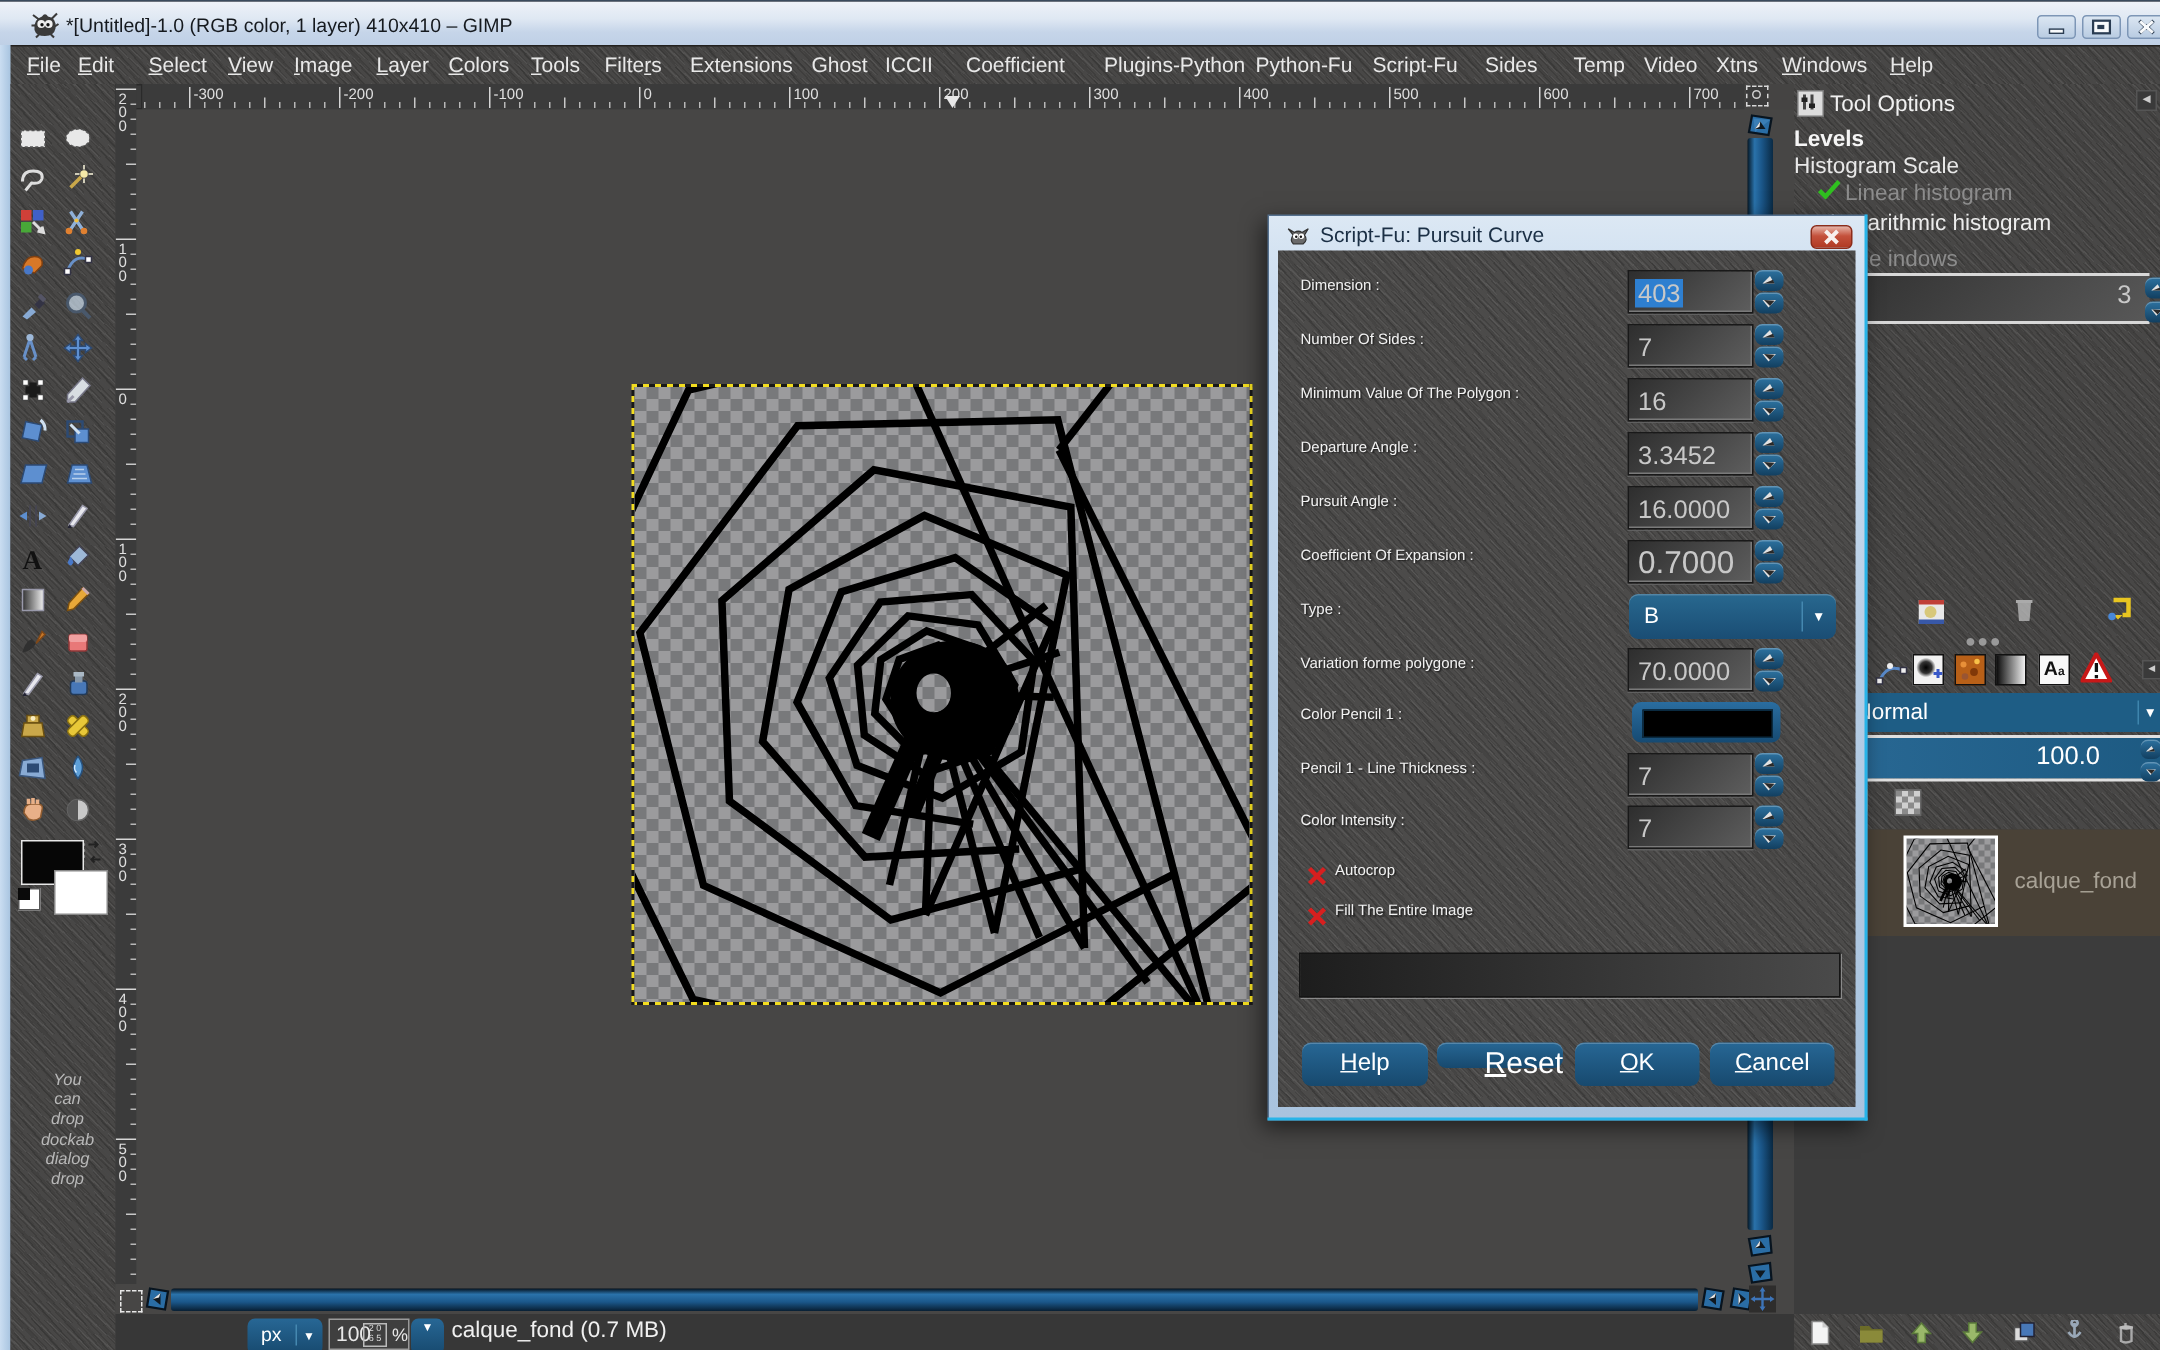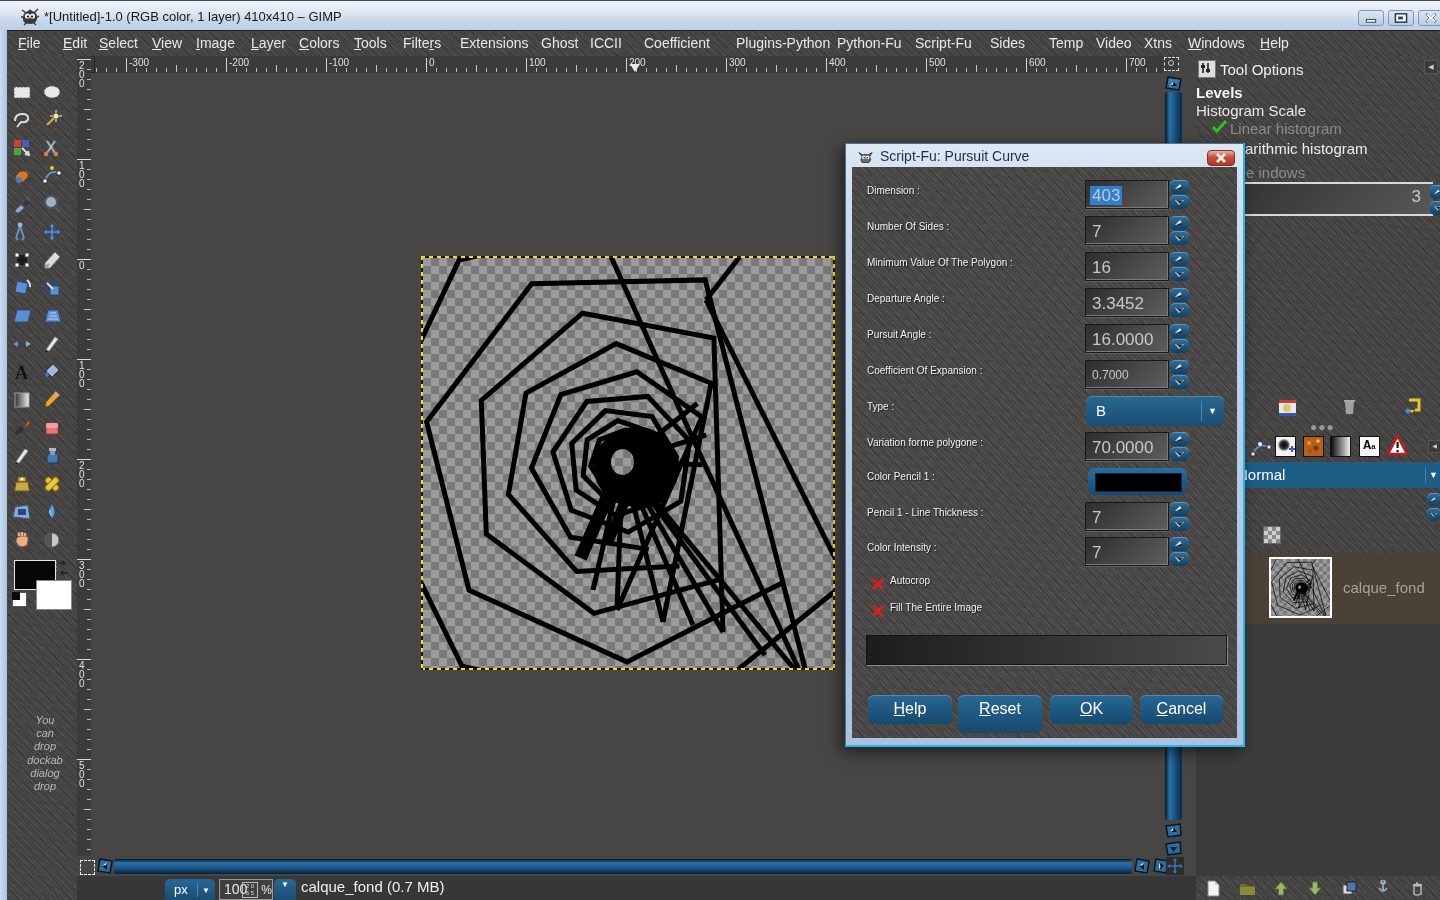--- a/index.html
+++ b/index.html
@@ -30,21 +30,21 @@
         <rect x="6" y="3" width="12" height="9" fill="#f8fafc" stroke="#2a3c52" stroke-width="1.6"></rect>
         <rect x="9" y="6" width="5" height="3" fill="#2a3c52"></rect>
       </svg></div>
     <div class="abs" style="left:1418px;top:9px;width:26px;height:16px;border-radius:3px;background:linear-gradient(180deg,#dbe6f2,#b9cce2);border:1px solid #7d96b6;box-sizing:border-box"><svg width="24" height="14" viewBox="0 0 24 15">
         <path d="M7 3 L12 8 L17 3 M7 12 L12 7 L17 12" stroke="#2a3c52" stroke-width="2.6" fill="none"></path>
         <path d="M7.5 3.5 L16.5 11.5 M16.5 3.5 L7.5 11.5" stroke="#f8fafc" stroke-width="2.2"></path>
       </svg></div>
   </div>
 <div class="abs tex" style="left:0;top:30px;width:1440px;height:26px;color:#e8e8e8;font-size:14px;border-top:1px solid #23211f;box-sizing:border-box">
     <span style="position:absolute;left:18px;top:4px"><u>F</u>ile</span>
-    <span style="position:absolute;left:63px;top:4px"><u>E</u>dit</span>
+    <span style="position:absolute;left:52px;top:4px"><u>E</u>dit</span>
     <span style="position:absolute;left:99px;top:4px"><u>S</u>elect</span>
     <span style="position:absolute;left:152px;top:4px"><u>V</u>iew</span>
     <span style="position:absolute;left:196px;top:4px"><u>I</u>mage</span>
     <span style="position:absolute;left:251px;top:4px"><u>L</u>ayer</span>
     <span style="position:absolute;left:299px;top:4px"><u>C</u>olors</span>
     <span style="position:absolute;left:354px;top:4px"><u>T</u>ools</span>
     <span style="position:absolute;left:403px;top:4px">Filte<u>r</u>s</span>
     <span style="position:absolute;left:460px;top:4px">Extensions</span>
     <span style="position:absolute;left:541px;top:4px">Ghost</span>
     <span style="position:absolute;left:590px;top:4px">ICCII</span>
@@ -615,28 +615,31 @@
         <circle cx="8" cy="8" r="6.5" fill="url(#rb)"></circle>
         <path d="M13 12 h6 M16 9 v6" stroke="#3858c8" stroke-width="2"></path>
       </svg></div>
     <div class="abs" style="left:107px;top:380px;width:19px;height:19px;background:#b86018;border:1px solid #111"><svg width="19" height="19">
         <circle cx="5" cy="6" r="2" fill="#e89038"></circle>
         <circle cx="12" cy="11" r="2.6" fill="#803808"></circle>
         <circle cx="14" cy="4" r="1.8" fill="#f8c048"></circle>
         <circle cx="6" cy="14" r="2.2" fill="#953"></circle>
       </svg></div>
     <div class="abs" style="left:134px;top:380px;width:19px;height:19px;border:1px solid #111;background:linear-gradient(90deg,#0a0a0a,#f0f0f0)"></div>
-    <div class="abs" style="left:163px;top:380px;width:19px;height:19px;background:#f8f8f8;border:1px solid #111;color:#111;font-size:13px;font-weight:bold;font-family:Liberation Mono, monospace;text-align:center;line-height:18px">A<span style="font-size:8px">a</span></div>
+    <div class="abs" style="left:163px;top:380px;width:19px;height:19px;background:#f8f8f8;border:1px solid #111;color:#111;font-size:13px;font-weight:bold;font-family:Liberation Sans, sans-serif;text-align:center;line-height:18px">A<span style="font-size:8px">a</span></div>
     <svg class="abs" style="left:191px;top:379px" width="21" height="20" viewBox="0 0 21 20">
       <path d="M10.5 1 L20 19 L1 19 Z" fill="#fff" stroke="#c81818" stroke-width="2.6" stroke-linejoin="round"></path>
       <rect x="9.5" y="7" width="2.2" height="6" fill="#111"></rect>
       <rect x="9.5" y="15" width="2.2" height="2.2" fill="#111"></rect>
     </svg>
     <div class="abs" style="left:232px;top:384px;width:11px;height:11px;background:#3a3a3a;border:1px solid #555;color:#ccc;font-size:6px;text-align:center;line-height:11px">◀</div>
     <div class="abs" style="left:0;top:406px;width:244px;height:26px;background:#1e5d85;color:#fff;font-size:15px;line-height:26px"><span style="padding-left:41px">Normal</span><span style="position:absolute;right:14px;top:5px;height:16px;border-left:1px solid #3e85ad"></span><span style="position:absolute;right:2px;top:0px;font-size:9px">▼</span></div>
+    <div class="abs" style="left:0;top:434px;width:244px;height:31px;border-top:2px solid #e0e0e0;border-bottom:2px solid #e0e0e0;background:linear-gradient(90deg,#2a6a96,#1d5a82);box-sizing:border-box">
+      <div style="position:absolute;right:40px;top:2px;color:#fff;font-size:17px">100.0</div>
+    </div>
     <div style="position:absolute;left:231px;top:437px;width:14px;height:13px;border-radius:5px;background:linear-gradient(180deg,#2d72a0,#123f60);box-shadow:inset 0 1px 0 rgba(255,255,255,.25);line-height:0"><svg width="14" height="13" viewBox="0 0 19 14">
         <path d="M5 9 L10 4 L13 9 Z" fill="#e2e2e2"></path>
         <path d="M6 9 L13 9 L12 6.5 Z" fill="#2a2a2a"></path>
       </svg></div>
     <div style="position:absolute;left:231px;top:452px;width:14px;height:13px;border-radius:5px;background:linear-gradient(180deg,#2d72a0,#123f60);box-shadow:inset 0 1px 0 rgba(255,255,255,.25);line-height:0"><svg width="14" height="13" viewBox="0 0 19 14">
         <path d="M5 5 L14 5 L9 10 Z" fill="#e2e2e2"></path>
         <path d="M6 5 L10 9 L13 5.5 Z" fill="#2a2a2a"></path>
       </svg></div>
     <div class="abs" style="left:67px;top:470px;width:16px;height:16px;background:repeating-conic-gradient(#cfcfcf 0% 25%,#8a8a8a 0% 50%);background-size:8px 8px;border:1px solid #666"></div>
     <div class="abs" style="left:44px;top:470px;width:5px;height:15px;background:#c8882a"></div>
@@ -765,21 +768,21 @@
       <div style="position:absolute;left:233px;top:157px;width:84px;height:29px;background:linear-gradient(135deg,#2e2e2e,#5e5e5e);border:1px solid #191919;box-shadow:inset -1px -1px 0 #7a7a7a, 0 1px 0 #606060;color:#c8c8c8;font-size:17px;line-height:29px;padding-left:6px;box-sizing:border-box">16.0000</div>
       <div style="position:absolute;left:318px;top:157px;width:19px;height:14px;border-radius:5px;background:linear-gradient(180deg,#2d72a0,#123f60);box-shadow:inset 0 1px 0 rgba(255,255,255,.25);line-height:0"><svg width="19" height="14" viewBox="0 0 19 14">
           <path d="M5 9 L10 4 L13 9 Z" fill="#e2e2e2"></path>
           <path d="M6 9 L13 9 L12 6.5 Z" fill="#2a2a2a"></path>
         </svg></div>
       <div style="position:absolute;left:318px;top:172px;width:19px;height:14px;border-radius:5px;background:linear-gradient(180deg,#2d72a0,#123f60);box-shadow:inset 0 1px 0 rgba(255,255,255,.25);line-height:0"><svg width="19" height="14" viewBox="0 0 19 14">
           <path d="M5 5 L14 5 L9 10 Z" fill="#e2e2e2"></path>
           <path d="M6 5 L10 9 L13 5.5 Z" fill="#2a2a2a"></path>
         </svg></div>
       <div class="dlab" style="top:198px">Coefficient Of Expansion :</div>
-      <div style="position:absolute;left:233px;top:193px;width:84px;height:29px;background:linear-gradient(135deg,#2e2e2e,#5e5e5e);border:1px solid #191919;box-shadow:inset -1px -1px 0 #7a7a7a, 0 1px 0 #606060;color:#c8c8c8;font-size:12px;line-height:29px;padding-left:6px;box-sizing:border-box">0.7000</div>
+      <div style="position:absolute;left:233px;top:193px;width:84px;height:29px;background:linear-gradient(135deg,#2e2e2e,#5e5e5e);border:1px solid #191919;box-shadow:inset -1px -1px 0 #7a7a7a, 0 1px 0 #606060;color:#c8c8c8;font-size:21px;line-height:29px;padding-left:6px;box-sizing:border-box">0.7000</div>
       <div style="position:absolute;left:318px;top:193px;width:19px;height:14px;border-radius:5px;background:linear-gradient(180deg,#2d72a0,#123f60);box-shadow:inset 0 1px 0 rgba(255,255,255,.25);line-height:0"><svg width="19" height="14" viewBox="0 0 19 14">
           <path d="M5 9 L10 4 L13 9 Z" fill="#e2e2e2"></path>
           <path d="M6 9 L13 9 L12 6.5 Z" fill="#2a2a2a"></path>
         </svg></div>
       <div style="position:absolute;left:318px;top:208px;width:19px;height:14px;border-radius:5px;background:linear-gradient(180deg,#2d72a0,#123f60);box-shadow:inset 0 1px 0 rgba(255,255,255,.25);line-height:0"><svg width="19" height="14" viewBox="0 0 19 14">
           <path d="M5 5 L14 5 L9 10 Z" fill="#e2e2e2"></path>
           <path d="M6 5 L10 9 L13 5.5 Z" fill="#2a2a2a"></path>
         </svg></div>
       <div class="dlab" style="top:270px">Variation forme polygone :</div>
       <div style="position:absolute;left:233px;top:265px;width:84px;height:29px;background:linear-gradient(135deg,#2e2e2e,#5e5e5e);border:1px solid #191919;box-shadow:inset -1px -1px 0 #7a7a7a, 0 1px 0 #606060;color:#c8c8c8;font-size:17px;line-height:29px;padding-left:6px;box-sizing:border-box">70.0000</div>
@@ -820,17 +823,17 @@
       <svg style="position:absolute;left:19px;top:410px" width="14" height="14">
         <path d="M2 2 L12 12 M12 2 L2 12" stroke="#d81f1f" stroke-width="3"></path>
       </svg>
       <div class="dlab" style="left:38px;top:408px">Autocrop</div>
       <svg style="position:absolute;left:19px;top:437px" width="14" height="14">
         <path d="M2 2 L12 12 M12 2 L2 12" stroke="#d81f1f" stroke-width="3"></path>
       </svg>
       <div class="dlab" style="left:38px;top:435px">Fill The Entire Image</div>
       <div style="position:absolute;left:14px;top:468px;width:359px;height:28px;background:linear-gradient(90deg,#1d1d1d,#4a4a4a);border:1px solid #151515;box-shadow:1px 1px 0 #8a8a8a"></div>
       <div style="position:absolute;left:16px;top:528px;width:84px;height:29px;border-radius:6px;background:linear-gradient(180deg,#276795,#17496e);box-shadow:inset 0 1px 0 rgba(255,255,255,.22);color:#fff;font-size:16px;text-align:center;line-height:28px"><u>H</u>elp</div>
-      <div style="position:absolute;left:106px;top:528px;width:84px;height:38px;border-radius:6px;background:linear-gradient(180deg,#276795,#17496e);box-shadow:inset 0 1px 0 rgba(255,255,255,.22);color:#fff;font-size:16px;text-align:center;line-height:28px"><u>R</u>eset</div>
+      <div style="position:absolute;left:106px;top:528px;width:84px;height:17px;border-radius:6px;background:linear-gradient(180deg,#276795,#17496e);box-shadow:inset 0 1px 0 rgba(255,255,255,.22);color:#fff;font-size:20px;text-align:right;line-height:28px"><u>R</u>eset</div>
       <div style="position:absolute;left:198px;top:528px;width:83px;height:29px;border-radius:6px;background:linear-gradient(180deg,#276795,#17496e);box-shadow:inset 0 1px 0 rgba(255,255,255,.22);color:#fff;font-size:16px;text-align:center;line-height:28px"><u>O</u>K</div>
       <div style="position:absolute;left:288px;top:528px;width:83px;height:29px;border-radius:6px;background:linear-gradient(180deg,#276795,#17496e);box-shadow:inset 0 1px 0 rgba(255,255,255,.22);color:#fff;font-size:16px;text-align:center;line-height:28px"><u>C</u>ancel</div>
     </div>
   </div>
 
 </body></html>

